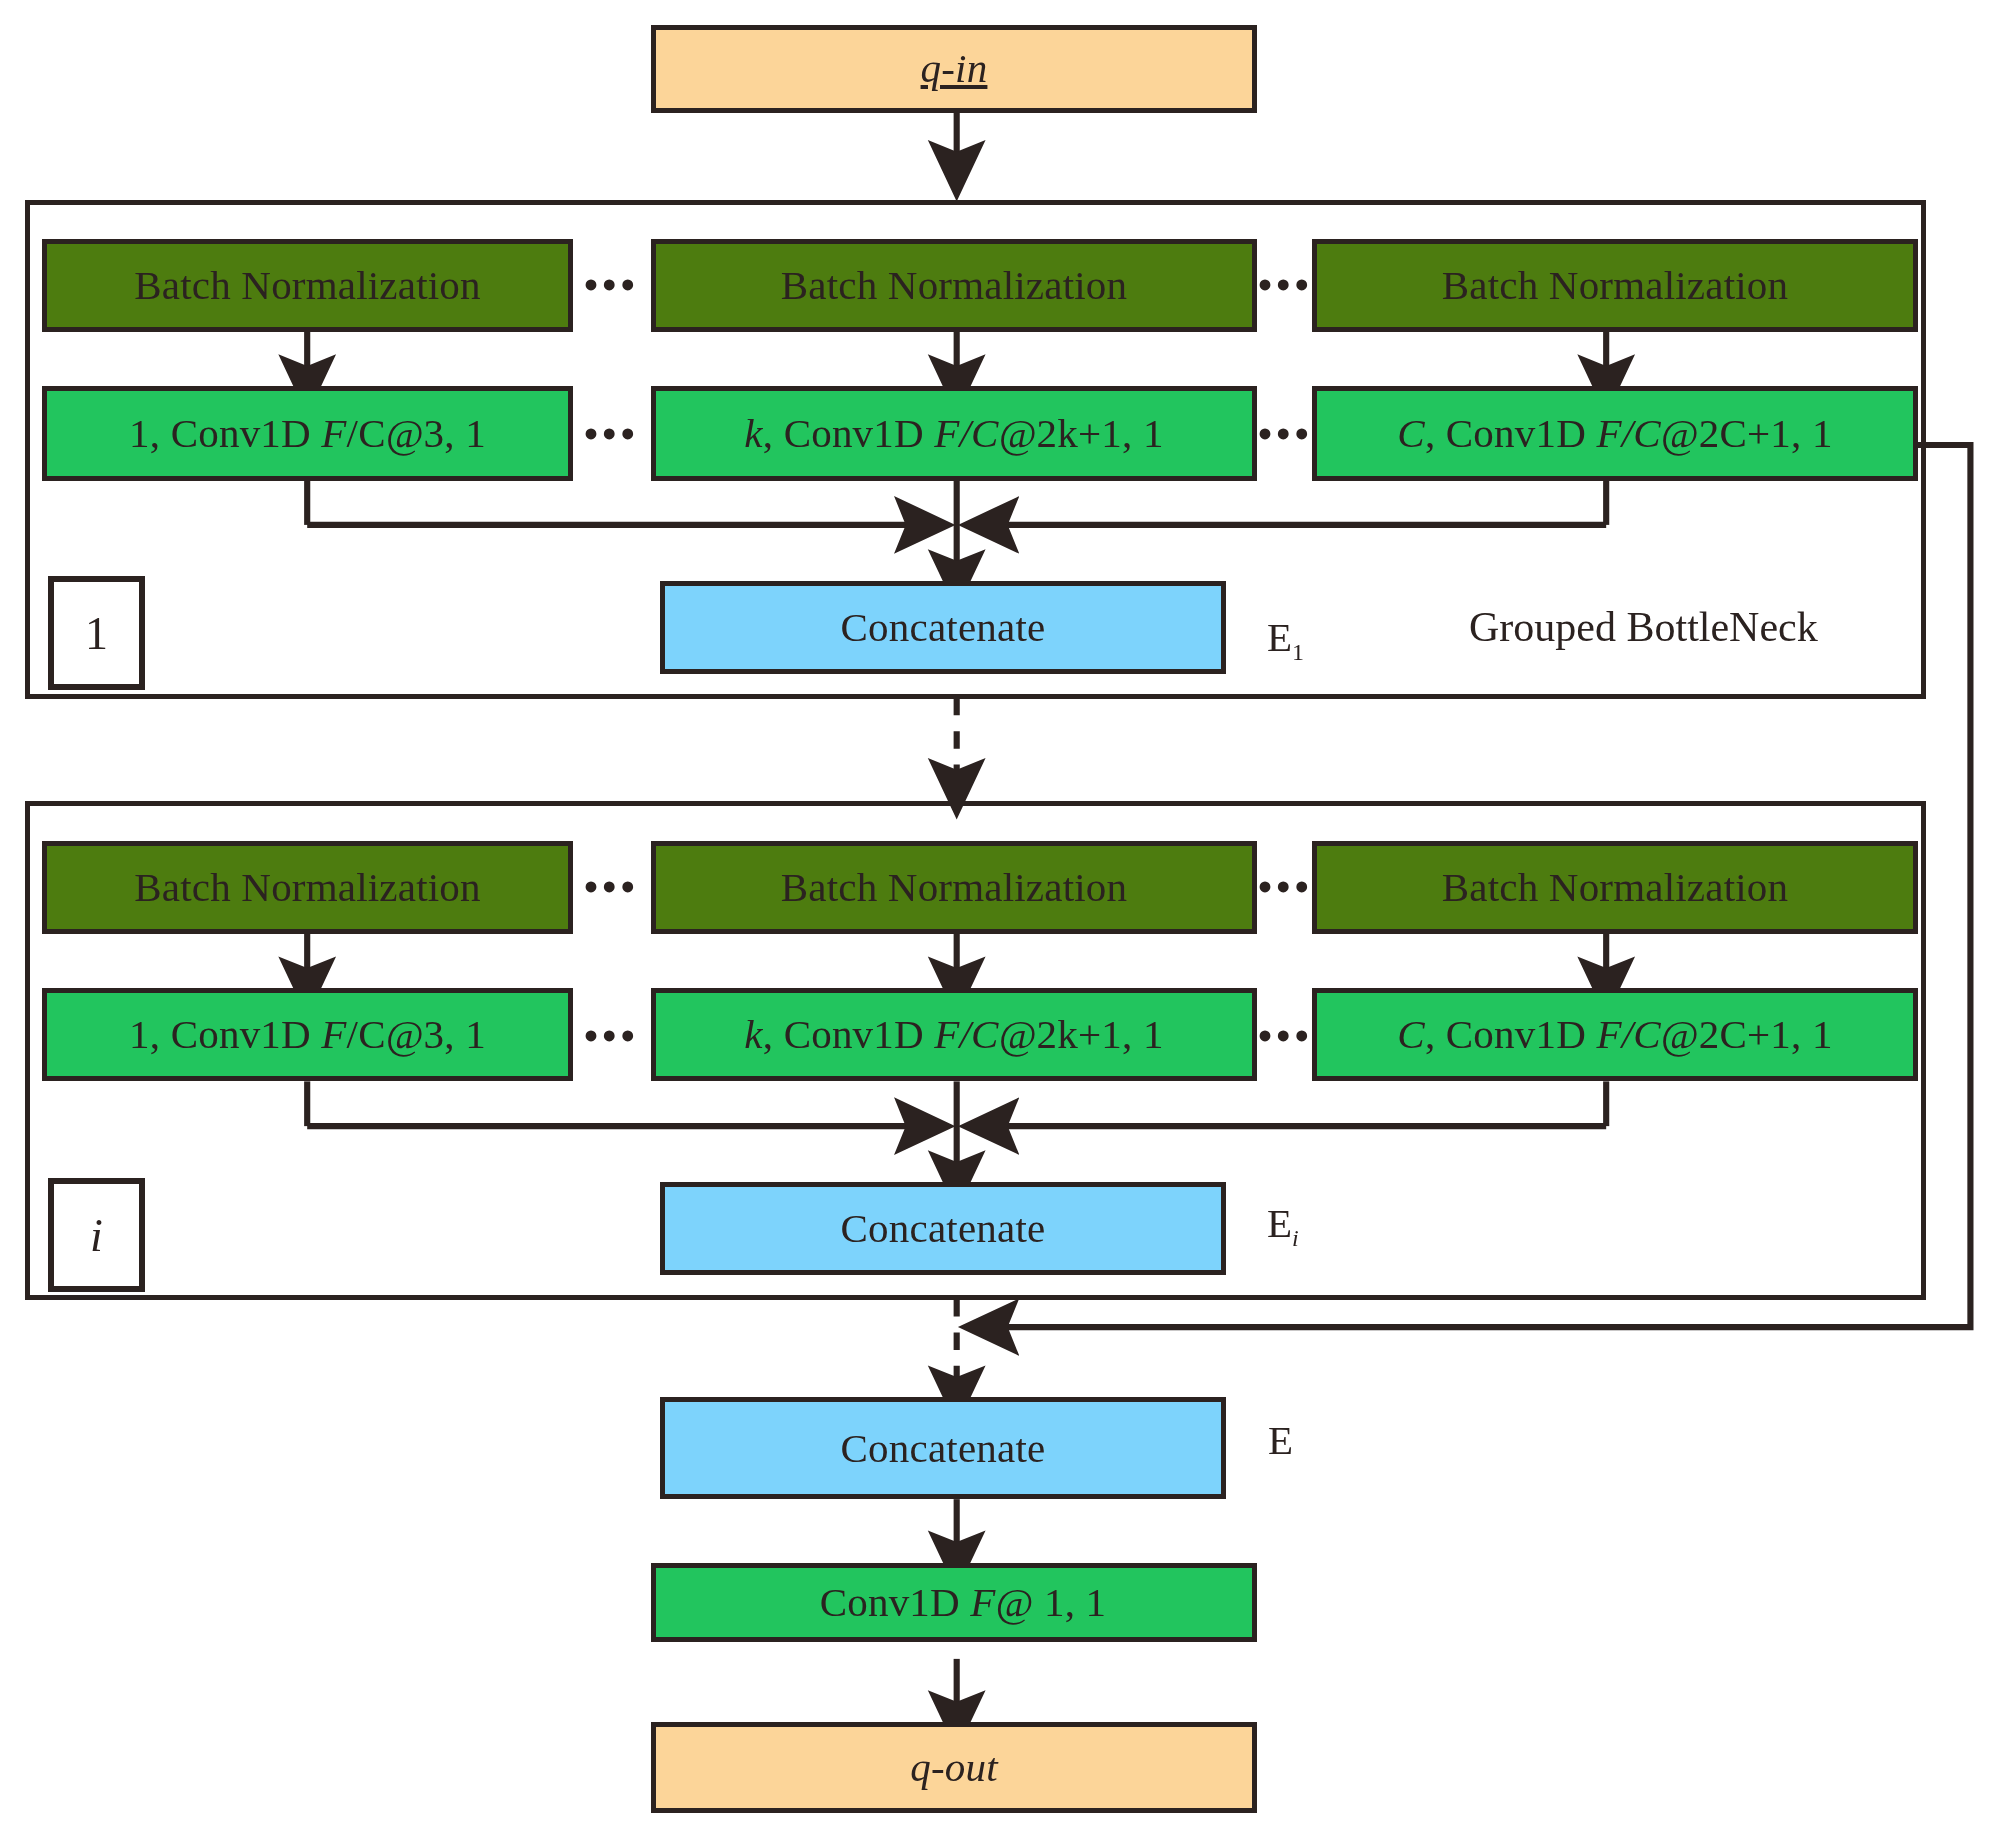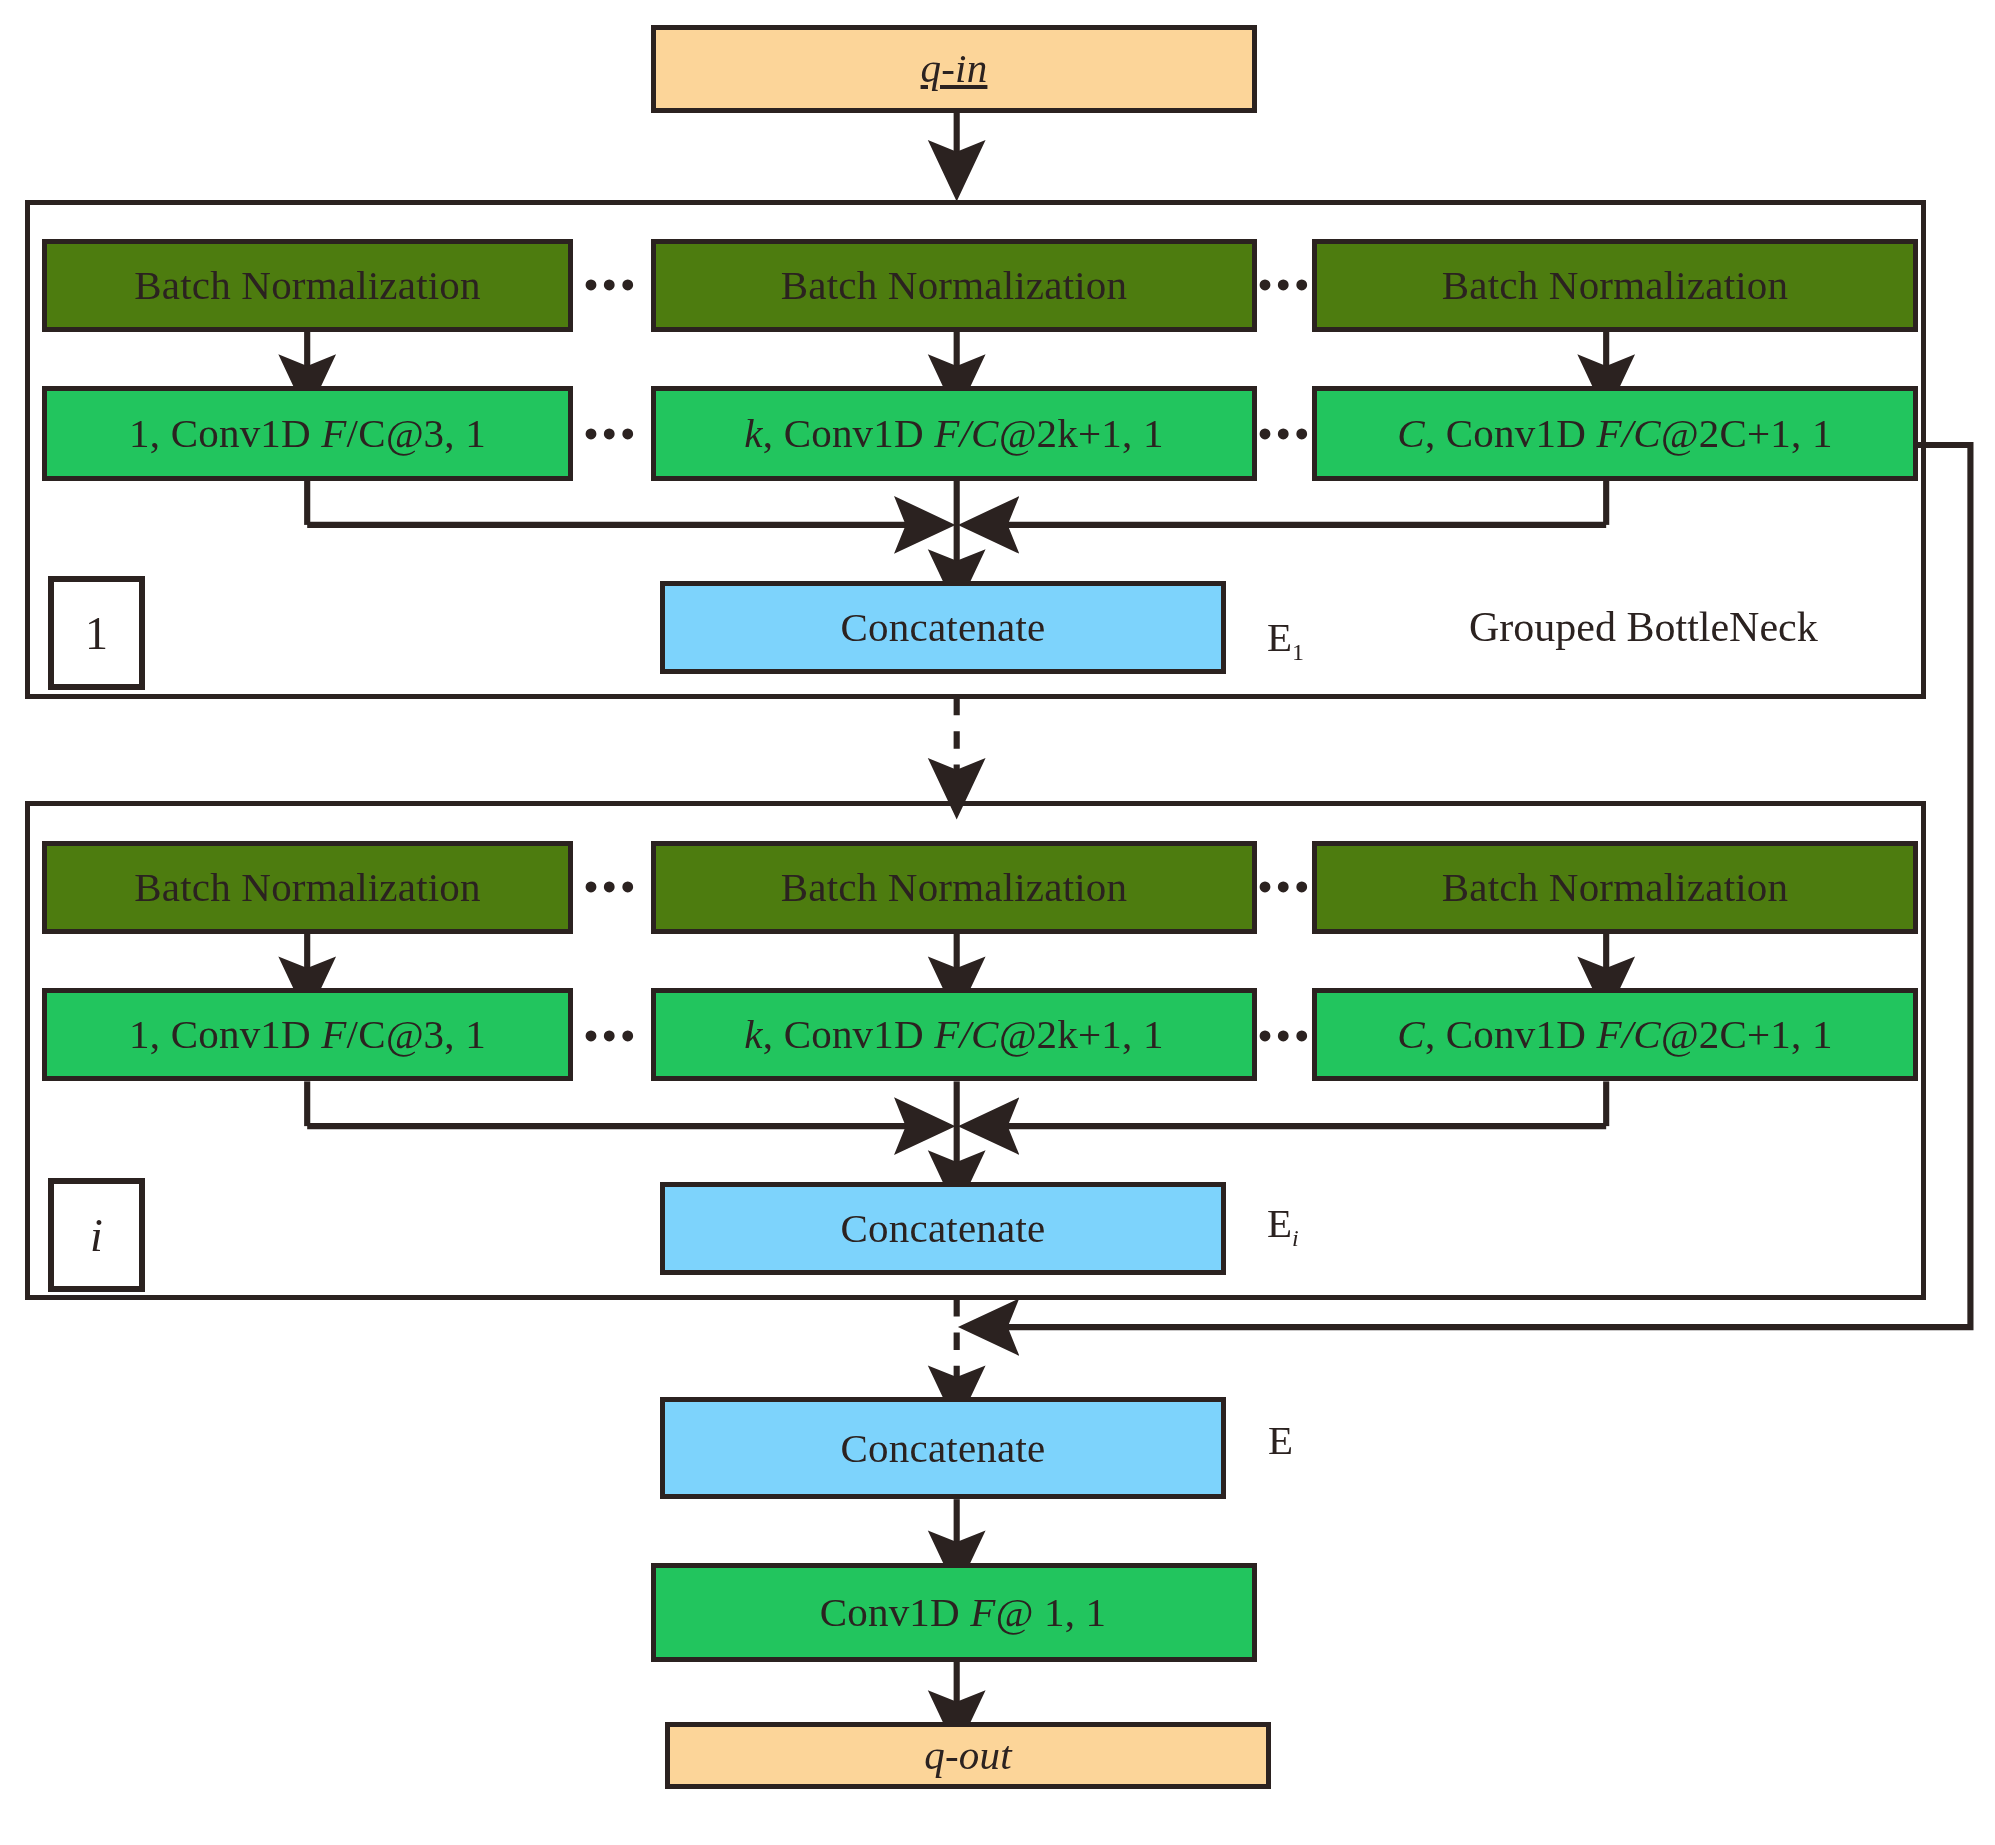--- a/index.html
+++ b/index.html
@@ -166,22 +166,22 @@
   <div class="sidelabel" style="left:1267px;top:1203px;">
     <span>E</span><sub class="ital">i</sub>
   </div>
 
   <div class="box yellow" style="left:660px;top:1397px;width:566px;height:102px;">
     <span>Concatenate</span>
   </div>
 
   <div class="sidelabel" style="left:1268px;top:1420px;">E</div>
 
-  <div class="box green" style="left:651px;top:1563px;width:606px;height:99px;padding-left:18px;">
+  <div class="box green" style="left:651px;top:1563px;width:606px;height:79px;padding-left:18px;">
     <span><span>Conv1D</span> <i class="it">F</i><i class="it">@</i><span> 1</span><span>, 1</span></span>
   </div>
 
-  <div class="box orange" style="left:665px;top:1722px;width:606px;height:67px;">
+  <div class="box orange" style="left:651px;top:1722px;width:606px;height:91px;">
     <i class="it">q-out</i>
   </div>
 
 </div>
 
 
 </body></html>

